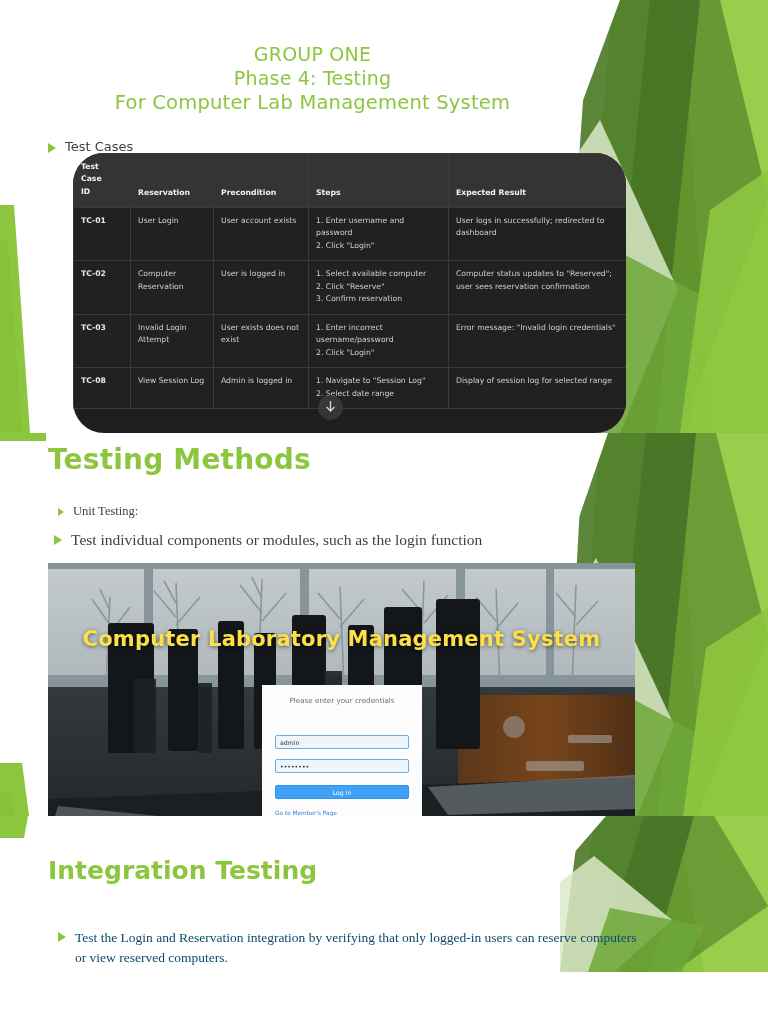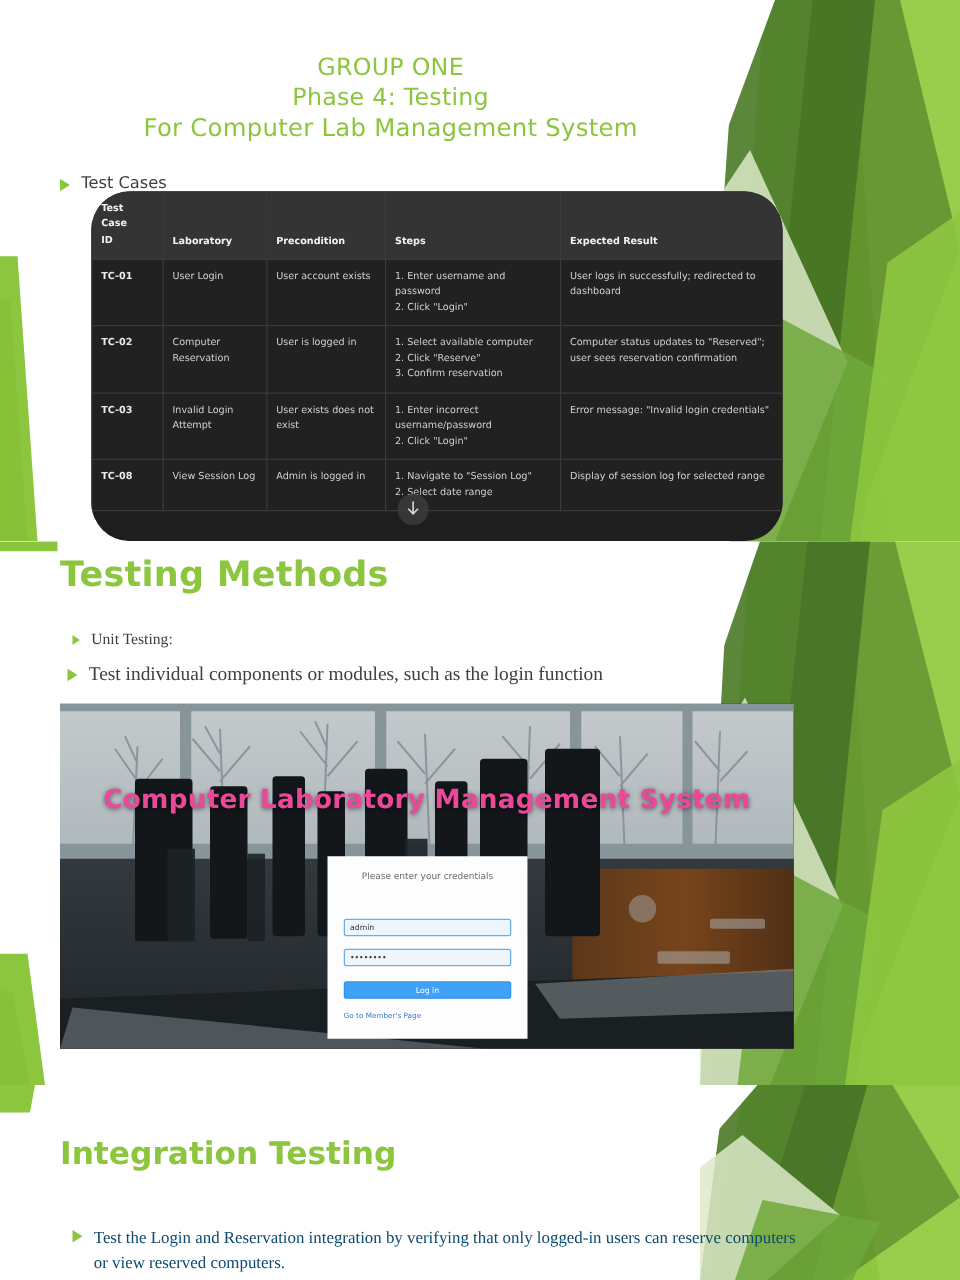--- a/index.html
+++ b/index.html
@@ -8,21 +8,21 @@
     background: #ffffff;
     font-family: "Liberation Sans", sans-serif;
     overflow: hidden;
   }
   .deck { position: relative; width: 768px; height: 1024px; background: #fff; }
 
   
   .slide { position: absolute; left: 0; width: 768px; background: #fff; overflow: hidden; }
   #slide-1 { top: 0;   height: 433px; }
   #slide-2 { top: 433px; height: 435px; }
-  #slide-3 { top: 868px; height: 156px; }
+  #slide-3 { top: 816px; height: 156px; }
 
   .deco { position: absolute; inset: 0; overflow: hidden; pointer-events: none; }
   .deco svg { position: absolute; top: 0; right: 0; height: 100%; }
   .deco-left { position: absolute; top: 0; left: 0; height: 100%; }
 
   
   .title-block {
     position: absolute; top: 42px; left: 0; width: 625px;
     text-align: center; line-height: 1.28;
   }
@@ -98,21 +98,21 @@
   
   .shot {
     position: absolute; top: 563px; left: 48px;
     width: 587px; height: 276px;
     overflow: hidden; background: #2b2f33;
   }
   .shot .photo { position: absolute; inset: 0; }
   .shot .photo svg { width: 100%; height: 100%; display: block; }
   .shot-title {
     position: absolute; top: 64px; left: 0; width: 587px; text-align: center;
-    color: #ec4899; font-size: 21px; font-weight: 700;
+    color: #fde047; font-size: 21px; font-weight: 700;
     font-family: "DejaVu Sans", sans-serif;
     text-shadow: 0 1px 4px rgba(0,0,0,.55);
     letter-spacing: .2px;
   }
   .login-card {
     position: absolute; top: 122px; left: 214px; width: 160px; height: 146px;
     background: #fdfdfd; padding: 11px 13px 0 13px;
   }
   .login-card .lead {
     text-align: center; font-size: 7.2px; color: #6d6d6d;
@@ -193,21 +193,21 @@
             <col class="c4">
             <col class="c5">
           </colgroup>
         <thead>
           <tr>
             <th class="idh">
               <div>Test</div>
               <div>Case</div>
               <div>ID</div>
             </th>
-            <th>Laboratory</th>
+            <th>Reservation</th>
             <th>Precondition</th>
             <th>Steps</th>
             <th>Expected Result</th>
           </tr>
         </thead>
         <tbody>
           <tr>
             <td class="id">TC-01</td>
             <td>User Login</td>
             <td>User account exists</td>

